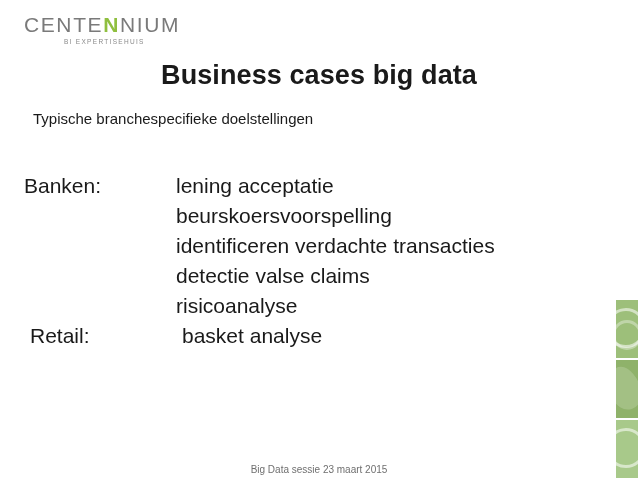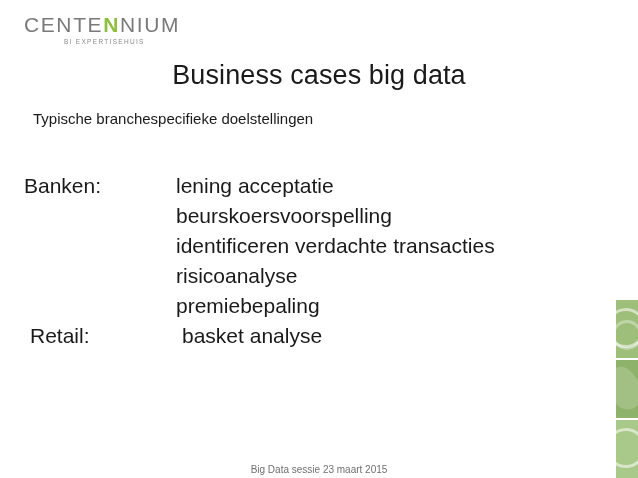--- a/index.html
+++ b/index.html
@@ -47,21 +47,21 @@
   }
 
   
   .slide-title {
     position: absolute;
     left: 0;
     top: 60px;
     width: 638px;
     text-align: center;
     font-size: 27px;
-    font-weight: 400;
+    font-weight: 700;
     color: #1a1a1a;
     letter-spacing: 0.1px;
   }
 
   
   .subtitle {
     position: absolute;
     left: 24px;
     top: 110px;
     font-size: 15px;
@@ -175,25 +175,25 @@
   <div class="row">
     <span class="label"></span>
     <span class="value">beurskoersvoorspelling</span>
   </div>
   <div class="row">
     <span class="label"></span>
     <span class="value">identificeren verdachte transacties</span>
   </div>
   <div class="row">
     <span class="label"></span>
+    <span class="value">detectie valse claims</span>
+  </div>
+  <div class="row">
+    <span class="label"></span>
     <span class="value">risicoanalyse</span>
-  </div>
-  <div class="row">
-    <span class="label"></span>
-    <span class="value">premiebepaling</span>
   </div>
   <div class="row">
     <span class="label indent">Retail:</span>
     <span class="value">basket analyse</span>
   </div>
 </div>
 
 <div class="deco">
   <div class="deco-tile deco-tile-1">
     <div class="deco-swirl"></div>

